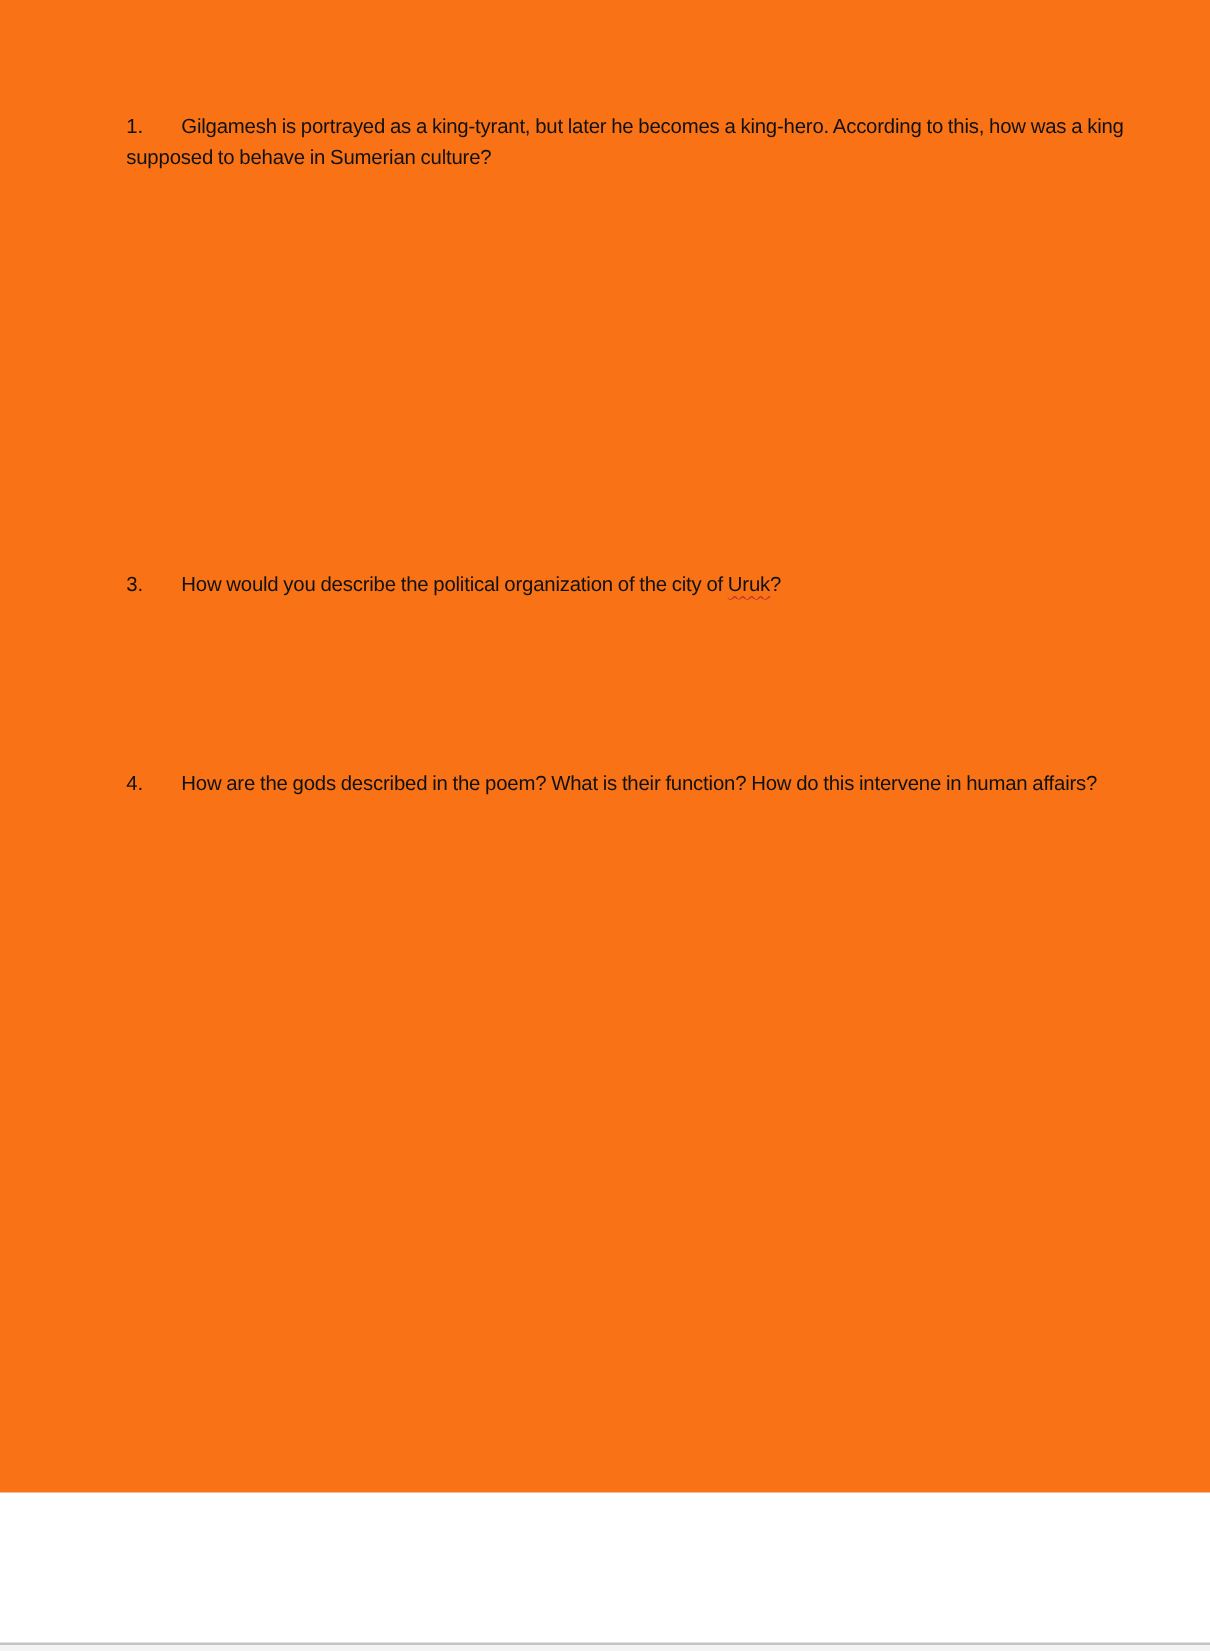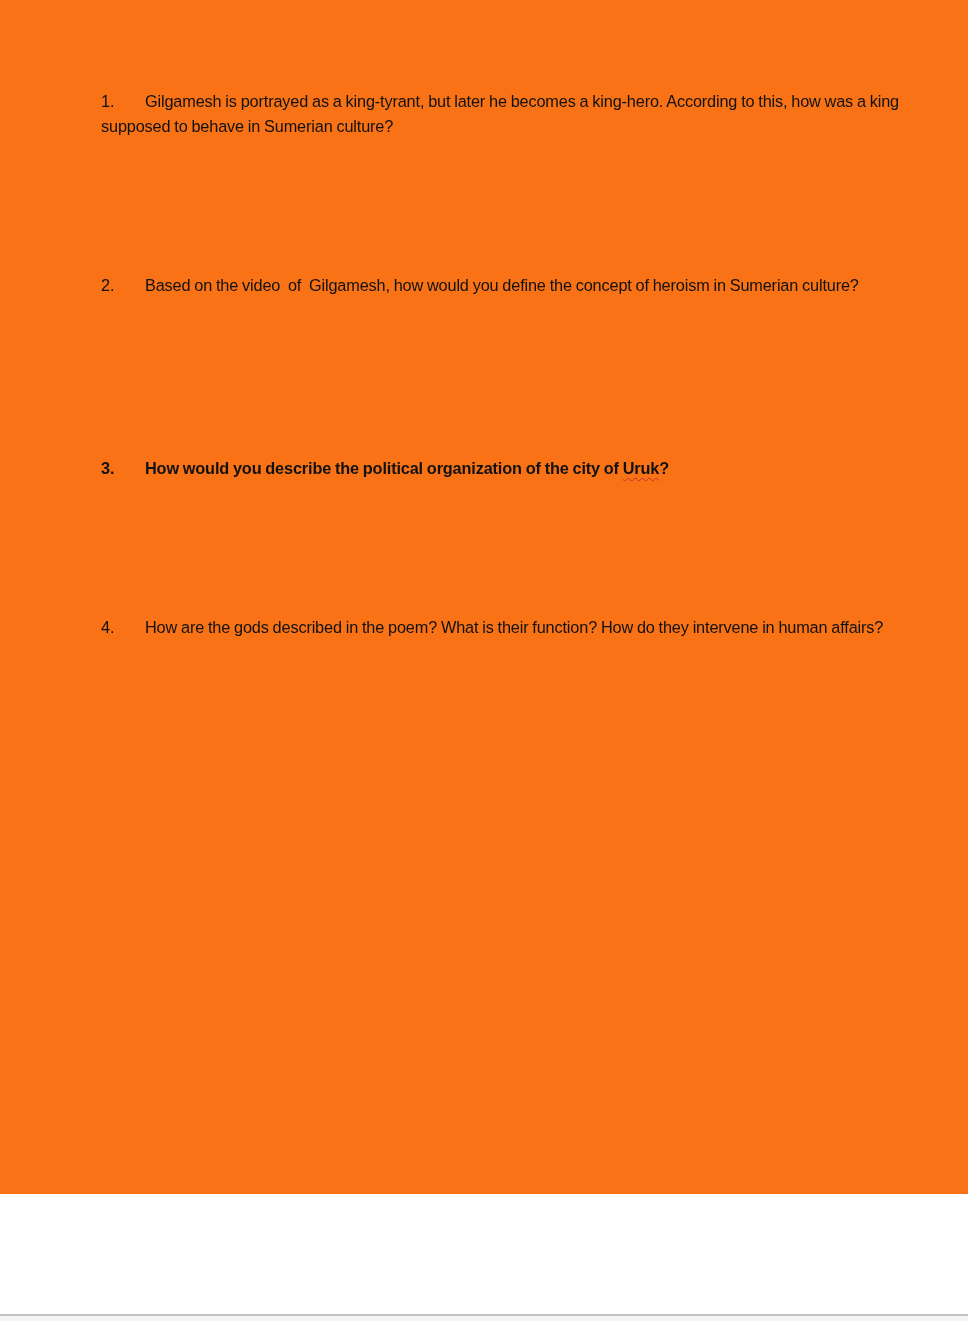--- a/index.html
+++ b/index.html
@@ -65,30 +65,27 @@
   </style>
 </head>
 <body>
 
 <div class="page">
 
   <p class="question" style="top:89px; margin:0;">
     <span class="num">1.</span><span>Gilgamesh is portrayed as a king-tyrant, but later he becomes a king-hero. According to this, how was a king supposed to behave in Sumerian culture?</span>
   </p>
 
-  <p class="question" style="top:273px; margin:0;">
-    <span class="num">2.</span><span style="white-space:pre-wrap;">Based on the video  of  Gilgamesh, how would you define the concept of heroism in Sumerian culture?</span>
-  </p>
 
-  <p class="question" style="top:456px; margin:0;font-weight:bold;">
+  <p class="question" style="top:456px; margin:0;">
     <span class="num">3.</span><span>How would you describe the political organization of the city of </span><span class="spell-error">Uruk</span><span>?</span>
   </p>
 
   <p class="question" style="top:615px; margin:0;">
-    <span class="num">4.</span><span>How are the gods described in the poem? What is their function? How do they intervene in human affairs?</span>
+    <span class="num">4.</span><span>How are the gods described in the poem? What is their function? How do this intervene in human affairs?</span>
   </p>
 
 
 
 </div>
 
 <div class="page-divider"></div>
 <div class="below-page"></div>
 
 </body></html>

